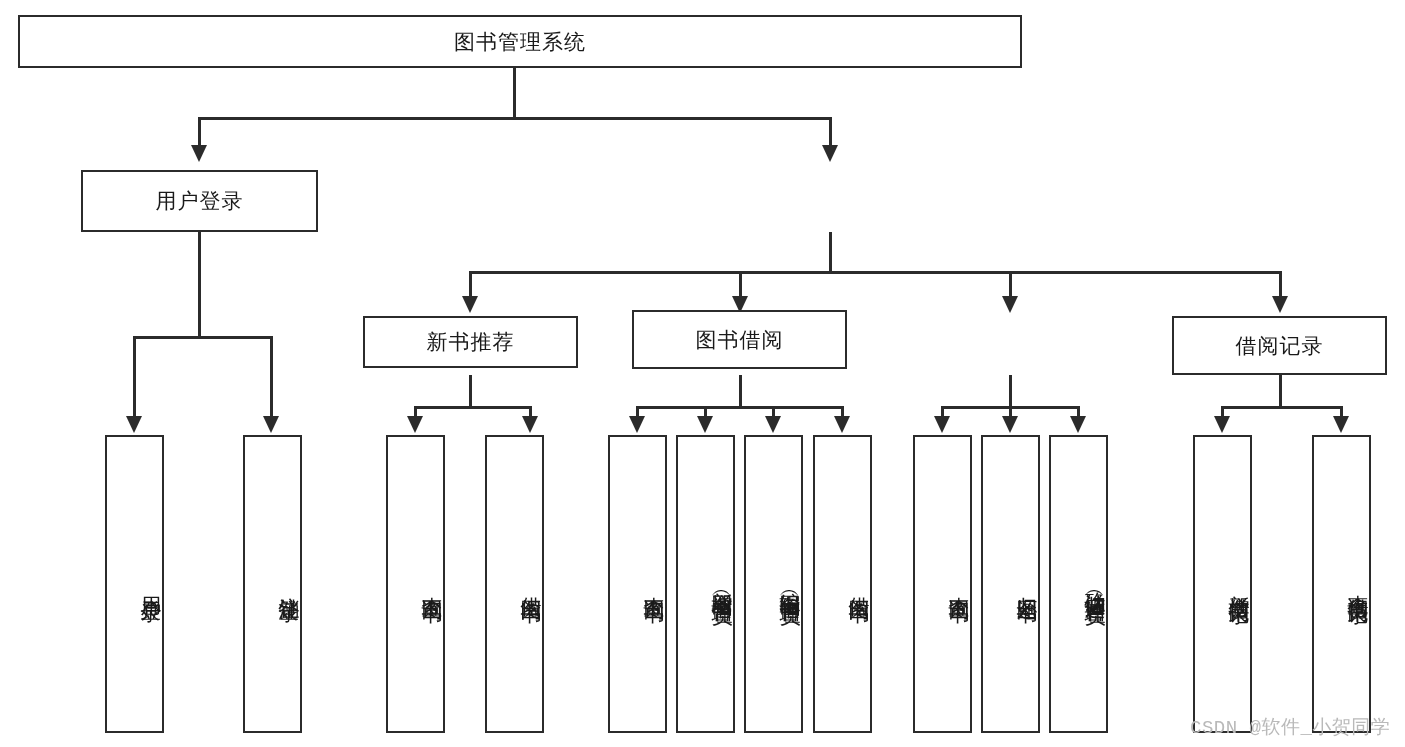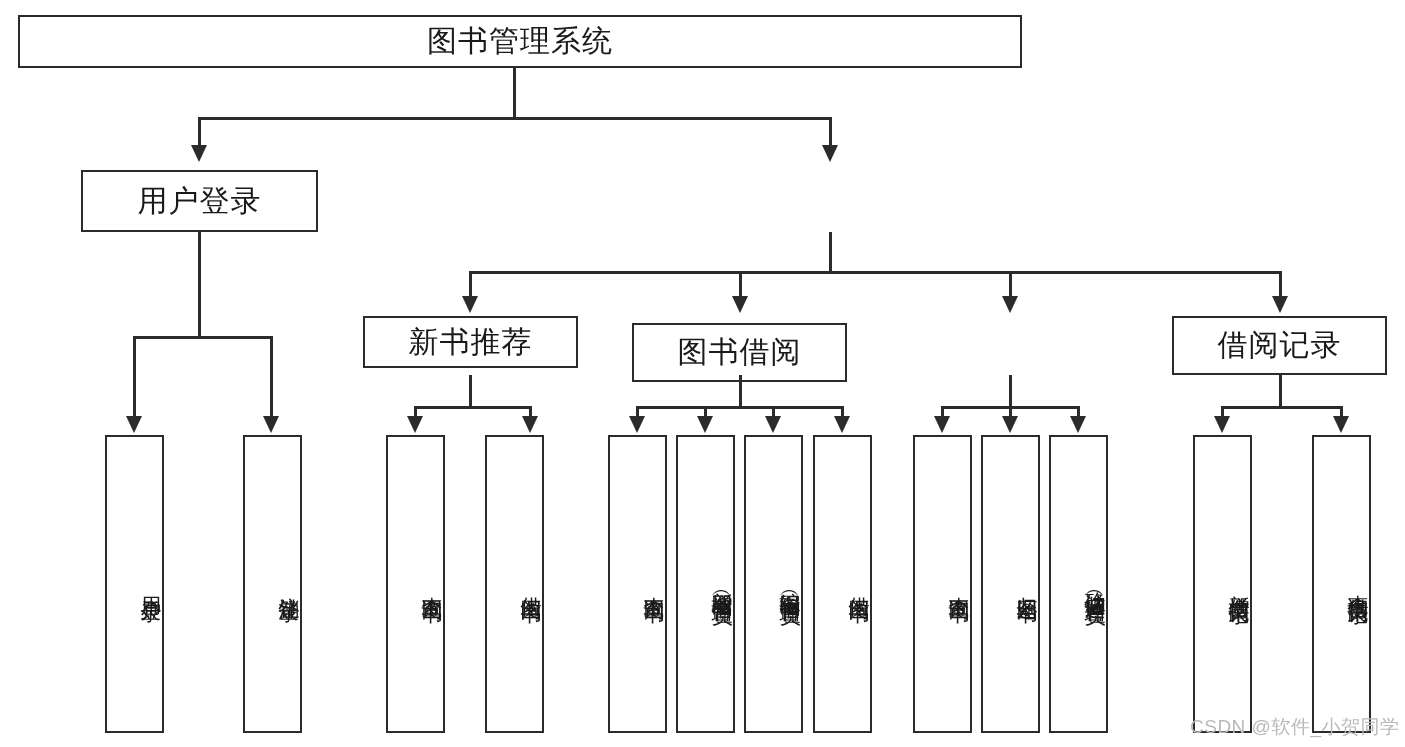--- a/index.html
+++ b/index.html
@@ -21,21 +21,21 @@
     position: absolute;
     box-sizing: border-box;
     border: 2px solid #2b2b2b;
     background: #ffffff;
     display: flex;
     align-items: center;
     justify-content: center;
     color: #1a1a1a;
   }
   .node.horiz {
-    font-size: 30px;
+    font-size: 21px;
     letter-spacing: 1px;
   }
   .node.vert {
     writing-mode: vertical-rl;
     text-orientation: upright;
     font-size: 21px;
     line-height: 1.05;
     letter-spacing: 2px;
     padding-top: 10px;
     padding-bottom: 10px;
@@ -60,20 +60,21 @@
     border-left: 8px solid transparent;
     border-right: 8px solid transparent;
     border-top: 17px solid #2b2b2b;
   }
   .watermark {
     position: absolute;
     font-size: 19px;
     color: #b9b9b9;
     white-space: nowrap;
     letter-spacing: 0.5px;
+    font-family: Liberation Mono, monospace;
   }
 </style>
 </head>
 <body>
 
 <div id="canvas">
 
   <div class="node horiz" style="left:18px; top:15px; width:1004px; height:53px;">
     <span>图书管理系统</span>
   </div>
@@ -113,21 +114,21 @@
   <div class="edge v" style="left:739px; top:271px; width:3px; height:25px;"></div>
   <div class="arrow" style="left:732px; top:296px;"></div>
   <div class="edge v" style="left:1009px; top:271px; width:3px; height:25px;"></div>
   <div class="arrow" style="left:1002px; top:296px;"></div>
   <div class="edge v" style="left:1279px; top:271px; width:3px; height:25px;"></div>
   <div class="arrow" style="left:1272px; top:296px;"></div>
 
   <div class="node horiz" style="left:363px; top:316px; width:215px; height:52px;">
     <span>新书推荐</span>
   </div>
-  <div class="node horiz" style="left:632px; top:323px; width:215px; height:59px;">
+  <div class="node horiz" style="left:632px; top:310px; width:215px; height:59px;">
     <span>图书借阅</span>
   </div>
   <div class="node horiz" style="left:1172px; top:316px; width:215px; height:59px;">
     <span>借阅记录</span>
   </div>
 
   <div class="edge v" style="left:469px; top:375px; width:3px; height:32px;"></div>
   <div class="edge h" style="left:414px; top:406px; width:118px; height:3px;"></div>
   <div class="edge v" style="left:414px; top:406px; width:3px; height:10px;"></div>
   <div class="arrow" style="left:407px; top:416px;"></div>

